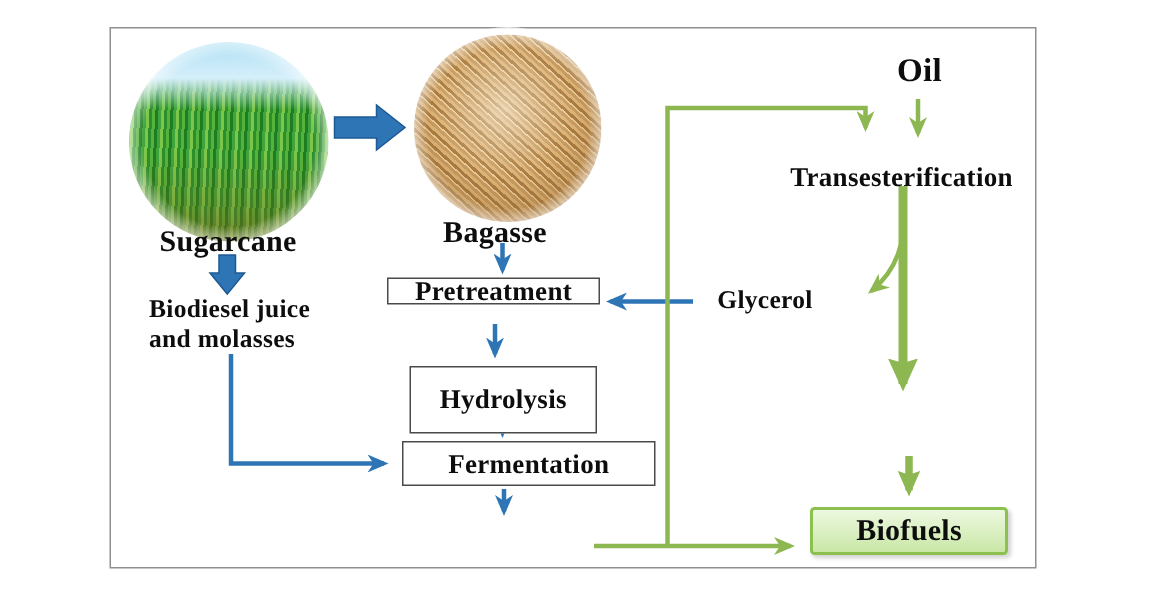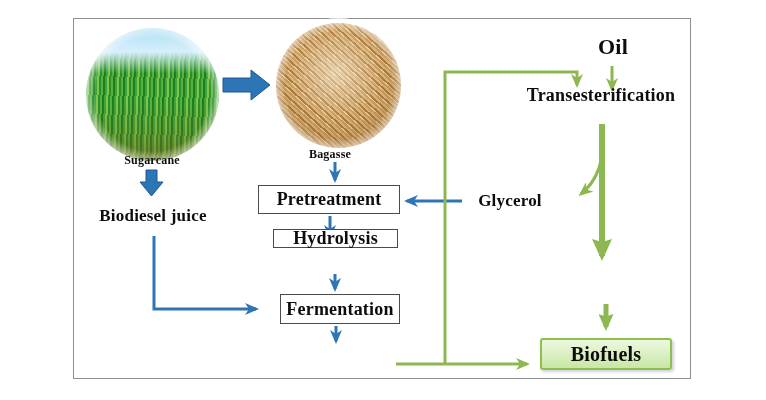--- a/index.html
+++ b/index.html
@@ -30,21 +30,21 @@
       background:
         linear-gradient(to bottom,#aee0f4 0%,#d6effb 18%,rgba(214,239,251,0) 34%),
         linear-gradient(to top,rgba(122,98,24,.6) 0%,rgba(122,98,24,.28) 18%,rgba(122,98,24,0) 44%),
         repeating-linear-gradient(93deg,#1e7d20 0 2px,#3fa43c 2px 4px,#7cc64b 4px 6px,#2b8f2c 6px 8px,#55b33d 8px 10px);}
   .bagasse-photo{left:276px;top:23px;width:125px;height:125px;
       background:
         radial-gradient(circle at 48% 40%,rgba(255,248,232,.55) 0%,rgba(255,248,232,0) 46%,rgba(146,98,44,.42) 80%),
         repeating-linear-gradient(42deg,#c79a5f 0 2px,#e9cb97 2px 3px,#aa7b40 3px 5px,#dcb377 5px 7px),
         repeating-linear-gradient(-28deg,rgba(244,226,189,.85) 0 2px,rgba(158,108,50,.55) 2px 4px,rgba(226,193,138,.85) 4px 6px);}
 
-  .f14{font-size:12px;} .f17{font-size:17px;} .f18{font-size:18px;}
+  .f14{font-size:20px;} .f17{font-size:17px;} .f18{font-size:18px;}
   .f20{font-size:20px;} .f22{font-size:22px;}
 </style>
 </head>
 <body>
 
 <div class="stage">
   <div class="frame"></div>
 
   <div class="photo sugarcane-photo"></div>
   <div class="photo bagasse-photo"></div>
@@ -85,22 +85,23 @@
       <path d="M602.5,132 C605,162 597,181 581,194" marker-end="url(#mG)"></path>
       <path d="M602,124 L602,256" stroke-width="6" marker-end="url(#mGbig)"></path>
       <path d="M606,304 L606,327" stroke-width="5" marker-end="url(#mGmed)"></path>
     </g>
   </svg>
 
   <div class="lbl f14" style="left:152px;top:161px">Sugarcane</div>
   <div class="lbl f14" style="left:330px;top:155px">Bagasse</div>
   <div class="lbl f17" style="left:153px;top:216px;line-height:20px">
     <div>Biodiesel juice</div>
+    <div>and molasses</div>
   </div>
   <div class="lbl f22" style="left:613px;top:47px">Oil</div>
-  <div class="lbl f18" style="left:601px;top:96px">Transesterification</div>
+  <div class="lbl f18" style="left:601px;top:119px">Transesterification</div>
   <div class="lbl f17" style="left:510px;top:201px">Glycerol</div>
 
-  <div class="node-box f18" style="left:258px;top:185px;width:142px;height:29px">Pretreatment</div>
-  <div class="node-box f18" style="left:273px;top:229px;width:125px;height:19px">Hydrolysis</div>
-  <div class="node-box f18" style="left:280px;top:294px;width:120px;height:30px">Fermentation</div>
+  <div class="node-box f18" style="left:258px;top:185px;width:142px;height:18px">Pretreatment</div>
+  <div class="node-box f18" style="left:273px;top:244px;width:125px;height:45px">Hydrolysis</div>
+  <div class="node-box f18" style="left:268px;top:294px;width:169px;height:30px">Fermentation</div>
   <div class="node-box biofuels f20" style="left:540px;top:338px;width:132px;height:32px">Biofuels</div>
 </div>
 
 </body></html>

